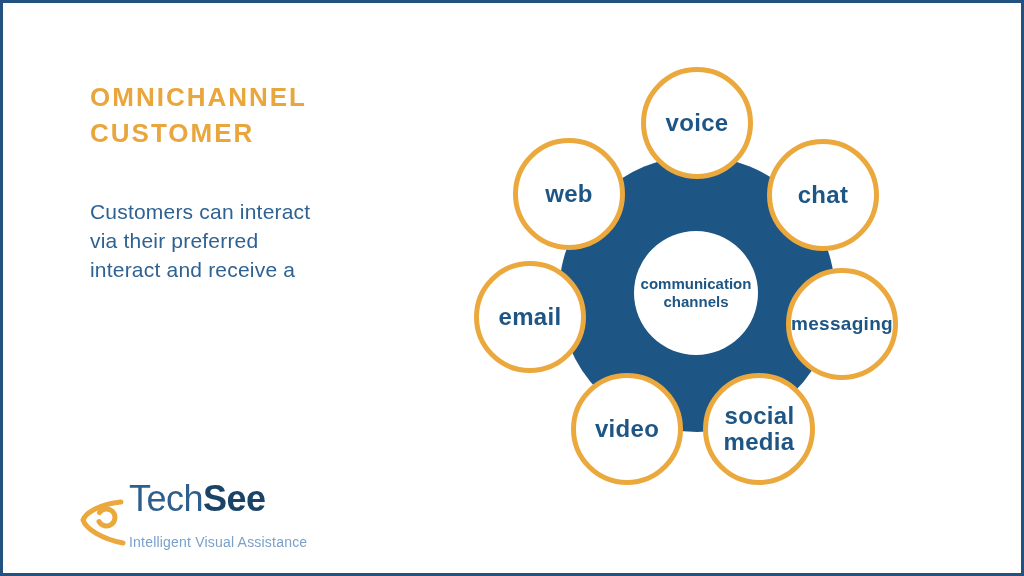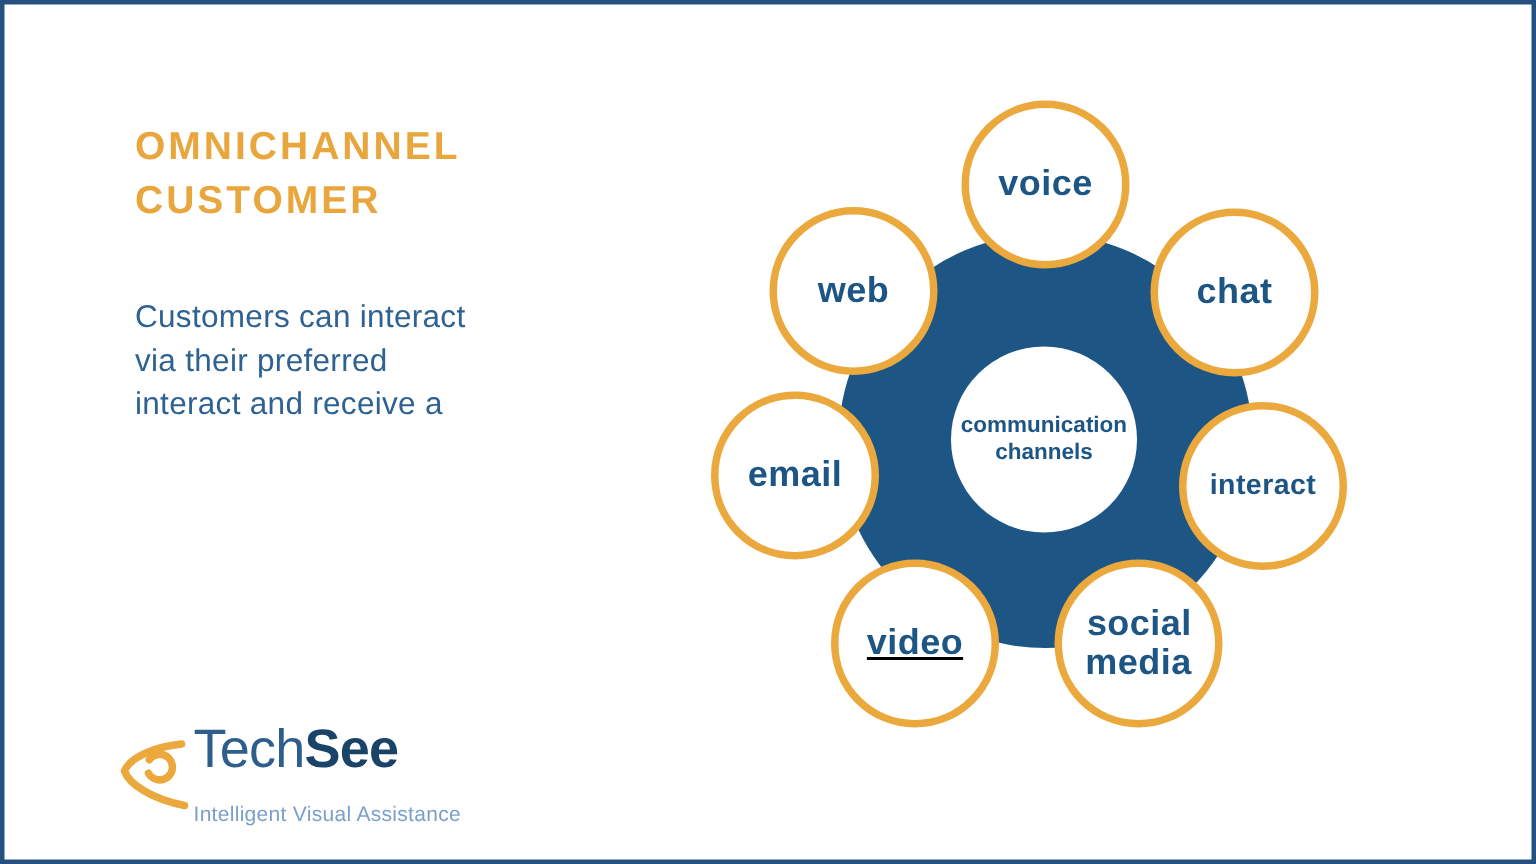--- a/index.html
+++ b/index.html
@@ -61,25 +61,25 @@
     font-weight:bold;font-size:24px;color:var(--label-blue);
     letter-spacing:0.3px;white-space:nowrap;
   }
   .node-label .line{display:block;line-height:26px;text-align:right;}
   .node-voice{left:638px;top:64px;}
   .node-web{left:510px;top:135px;}
   .node-chat{left:764px;top:136px;}
   .node-email{left:471px;top:258px;}
   .node-messaging{left:783px;top:265px;}
   .node-messaging .node-label{font-size:19px;}
-  .node-video{left:551px;top:370px;text-decoration:underline;}
+  .node-video{left:568px;top:370px;}
   .node-social{left:700px;top:370px;}
 
   
-  .logo{position:absolute;left:72px;top:476px;display:flex;align-items:center;}
+  .logo{position:absolute;left:72px;top:476px;display:flex;align-items:flex-end;}
   .logo-eye{width:52px;height:58px;flex:0 0 auto;}
   .logo-text{margin-left:2px;padding-top:4px;}
   .brand{font-size:36px;line-height:32px;letter-spacing:-0.5px;white-space:nowrap;}
   .brand-regular{color:var(--logo-tech-blue);font-weight:400;}
   .brand-bold{color:var(--logo-see-blue);font-weight:700;}
   .tagline{font-size:14px;color:var(--tagline-blue);margin-top:19px;letter-spacing:0.2px;white-space:nowrap;}
 </style>
 </head>
 <body>
 
@@ -110,21 +110,21 @@
 
     <div class="node node-chat">
       <span class="node-label">chat</span>
     </div>
 
     <div class="node node-email">
       <span class="node-label">email</span>
     </div>
 
     <div class="node node-messaging">
-      <span class="node-label">interact</span>
+      <span class="node-label">messaging</span>
     </div>
 
     <div class="node node-video">
       <span class="node-label">video</span>
     </div>
 
     <div class="node node-social">
       <span class="node-label">
         <span class="line">social</span>
         <span class="line">media</span>

